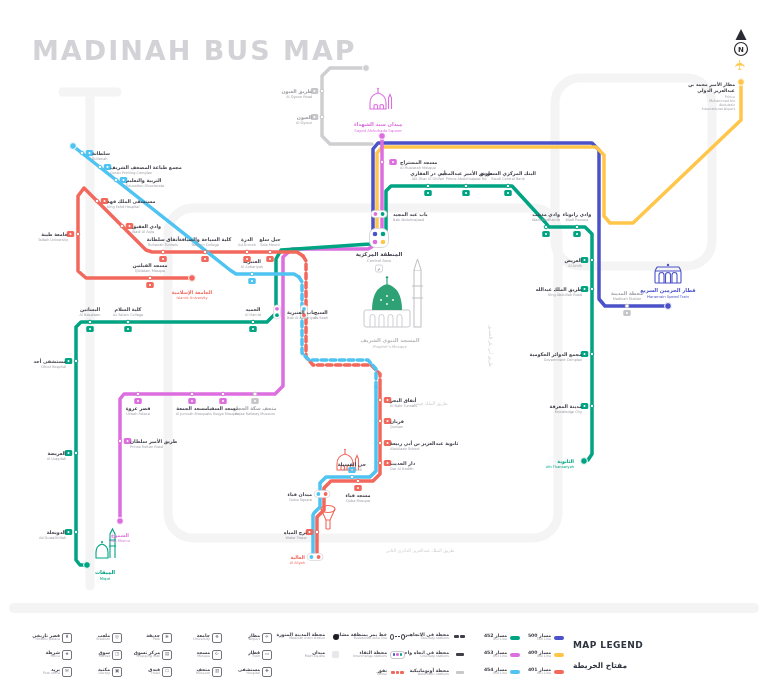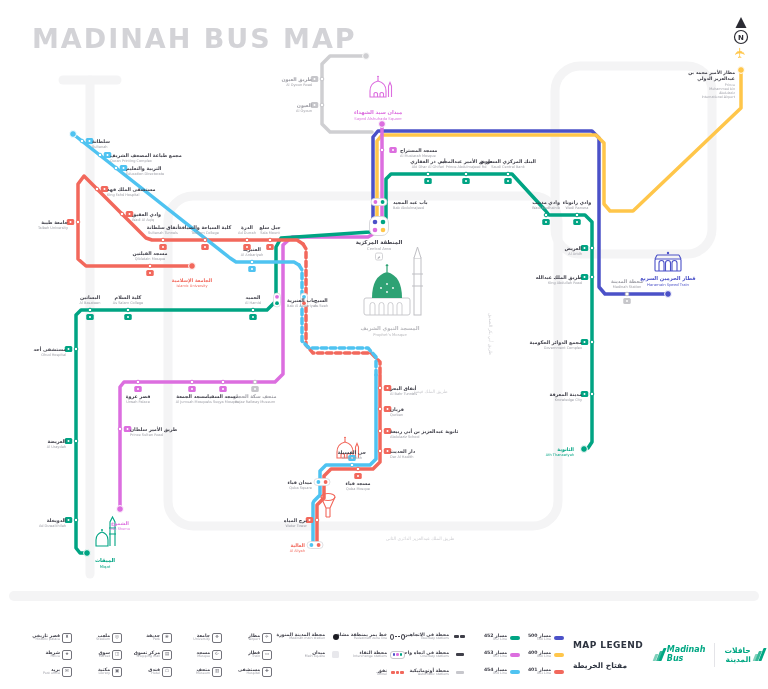--- a/index.html
+++ b/index.html
@@ -1,18 +1,18 @@
 <!DOCTYPE html>
 <html><head>
 <meta charset="utf-8">
 <style>
   html,body{margin:0;padding:0;background:#fff;}
   body{width:768px;height:689px;position:relative;overflow:hidden;
        font-family:"DejaVu Sans","Liberation Sans",sans-serif;}
-  #map-wrap{position:absolute;left:0;top:4px;width:768px;height:622px;}
+  #map-wrap{position:absolute;left:0;top:16px;width:768px;height:622px;}
   svg text{user-select:none;}
   
   .legend{position:absolute;left:0;top:620px;width:768px;height:69px;background:#fff;
           display:flex;align-items:center;gap:9px;padding:0 22px;box-sizing:border-box;}
   .poi-grid{display:grid;grid-template-rows:repeat(3,16px);grid-auto-flow:column;
             grid-auto-columns:50px;direction:rtl;row-gap:1px;}
   .poi{display:flex;align-items:center;gap:2px;direction:rtl;}
   .poi .box{width:8px;height:8px;border:.7px solid #73737b;border-radius:2px;flex:0 0 auto;
             display:flex;align-items:center;justify-content:center;font-size:4.5px;color:#73737b;line-height:1;}
   .lab{display:flex;flex-direction:column;align-items:flex-start;}
@@ -767,38 +767,13 @@
           <span class="ar">مسار 401</span>
           <span class="en">401 Line</span>
         </span>
   <span class="chip" style="background:#F2685C"></span>
       </div>
     </div>
   <div class="ml-block">
     <div class="ml-en">MAP LEGEND</div>
     <div class="ml-ar">مفتاح الخريطة</div>
   </div>
-  <div class="logos">
-    <div class="logo">
-      <div class="flagicon">
-          <span class="f1"></span>
-          <span class="f2"></span>
-          <span class="f3"></span>
-        </div>
-      <div>
-        <div class="mb-name">Madinah</div>
-        <div class="mb-name">Bus</div>
-      </div>
-    </div>
-    <div class="logo-divider"></div>
-    <div class="logo">
-      <div class="ar-logo">
-        <div>حافلات</div>
-        <div>المدينة</div>
-      </div>
-      <div class="flagicon">
-          <span class="f1"></span>
-          <span class="f2"></span>
-          <span class="f3"></span>
-        </div>
-    </div>
-  </div>
 </div>
 
 </body></html>

